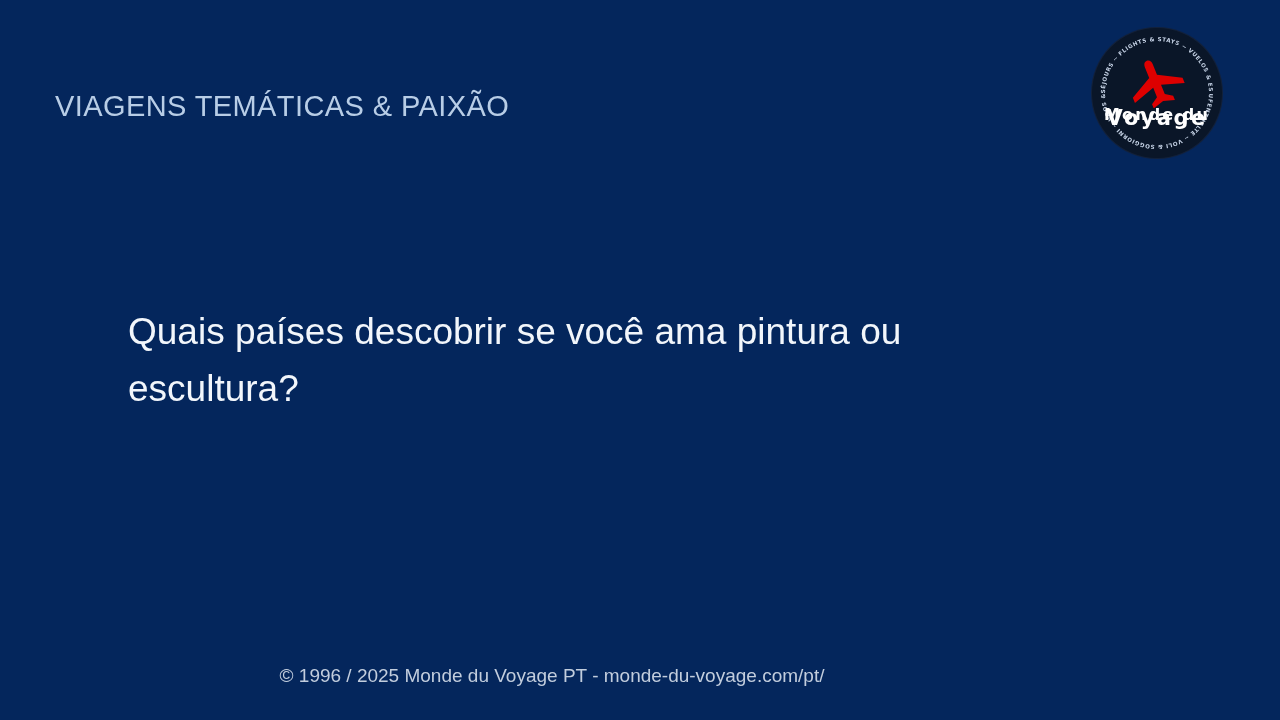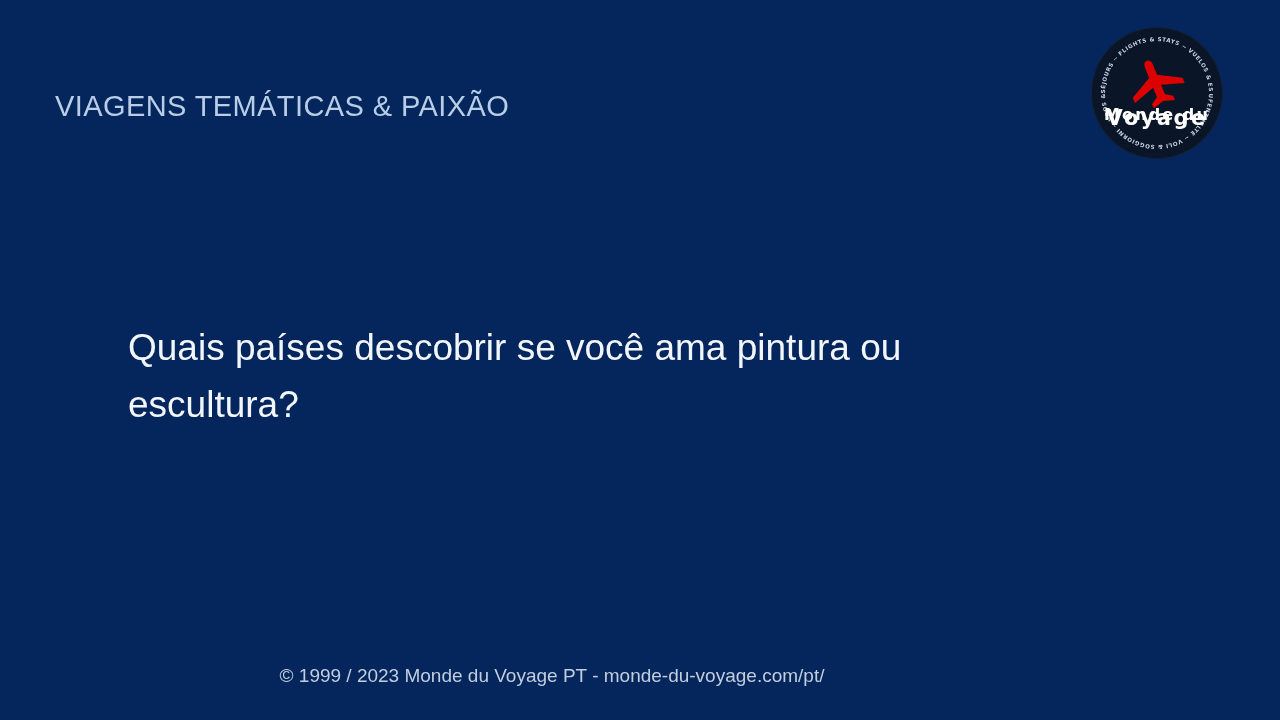--- a/index.html
+++ b/index.html
@@ -104,21 +104,20 @@
   
   .body-text {
     position: absolute;
     left: 128px;
     top: 303px;
     width: 900px;
     font-family: "Liberation Sans", "DejaVu Sans", sans-serif;
     font-size: 37px;
     line-height: 57px;
     color: #f2f6fb;
-    margin-top: 16px;
   }
 
   
   .footer {
     position: absolute;
     left: 0;
     right: 0;
     top: 663px;
     text-align: center;
     font-family: "Liberation Sans", "DejaVu Sans", sans-serif;
@@ -159,15 +158,15 @@
         </g>
       </svg>
     </div>
 
     <div class="logo-name-1">Monde du</div>
     <div class="logo-name-2">Voyage</div>
   </div>
 
   <div class="body-text">Quais países descobrir se você ama pintura ou escultura?</div>
 
-  <div class="footer">© 1999 / 2023 Monde du Voyage PT - monde-du-voyage.com/pt/</div>
+  <div class="footer">© 1996 / 2025 Monde du Voyage PT - monde-du-voyage.com/pt/</div>
 
 </div>
 
 </body></html>

